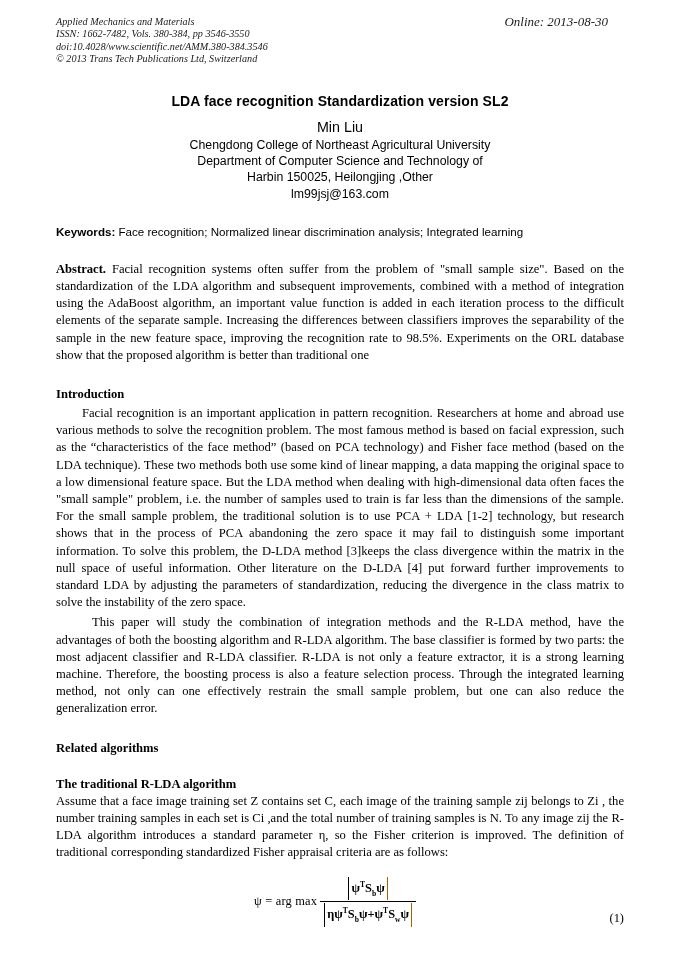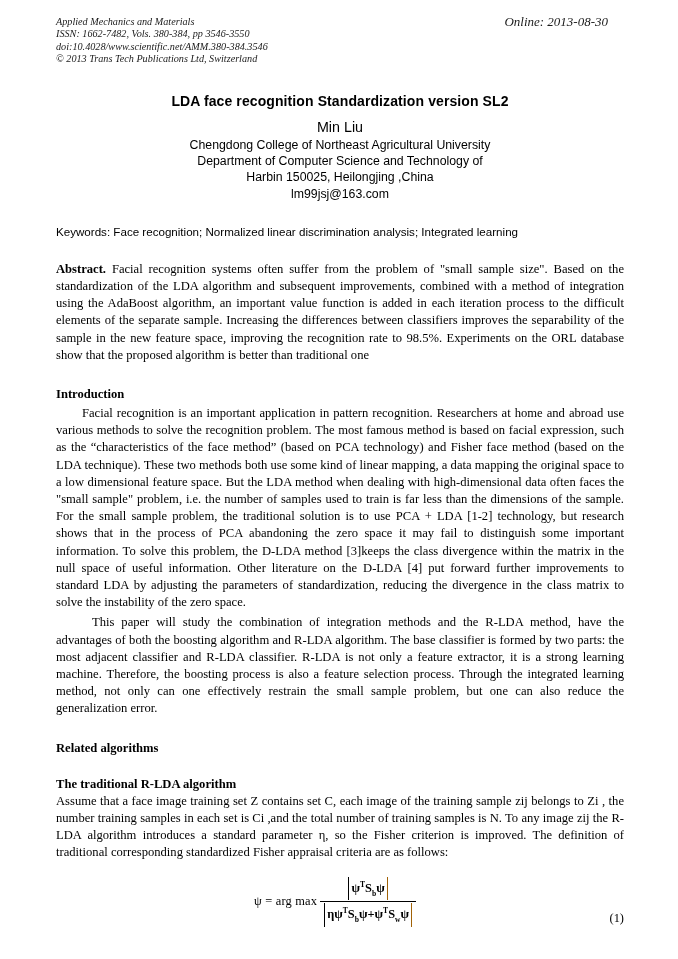--- a/index.html
+++ b/index.html
@@ -75,21 +75,21 @@
   }
 
   
   .keywords {
     margin-top: 22px;
     font-family: "Liberation Sans", "DejaVu Sans", sans-serif;
     font-size: 11.6px;
     line-height: 15px;
   }
   .keywords .kw-label {
-    font-weight: normal;
+    font-weight: bold;
   }
 
   
   .abstract {
     margin-top: 22px;
     font-size: 12.6px;
     line-height: 17.2px;
     text-align: justify;
   }
   .abstract .ab-label {
@@ -202,21 +202,21 @@
       <span class="jline">ISSN: 1662-7482, Vols. 380-384, pp 3546-3550</span>
       <span class="jline">doi:10.4028/www.scientific.net/AMM.380-384.3546</span>
       <span class="jline">© 2013 Trans Tech Publications Ltd, Switzerland</span>
     </div>
 
     <div class="titleblock">
       <div class="paper-title">LDA face recognition Standardization version SL2</div>
       <div class="author">Min Liu</div>
       <div class="affil">Chengdong College of Northeast Agricultural University</div>
       <div class="affil">Department of Computer Science and Technology of</div>
-      <div class="affil">Harbin 150025, Heilongjing ,China</div>
+      <div class="affil">Harbin 150025, Heilongjing ,Other</div>
       <div class="affil">lm99jsj@163.com</div>
     </div>
 
     <div class="keywords">
       <span class="kw-label">Keywords:</span><span> Face recognition; Normalized linear discrimination analysis; Integrated learning</span>
     </div>
 
     <div class="abstract">
       <span class="ab-label">Abstract.</span><span> Facial recognition systems often suffer from the problem of "small sample size". Based on the standardization of the LDA algorithm and subsequent improvements, combined with a method of integration using the AdaBoost algorithm, an important value function is added in each iteration process to the difficult elements of the separate sample. Increasing the differences between classifiers improves the separability of the sample in the new feature space, improving the recognition rate to 98.5%. Experiments on the ORL database show that the proposed algorithm is better than traditional one</span>
     </div>

